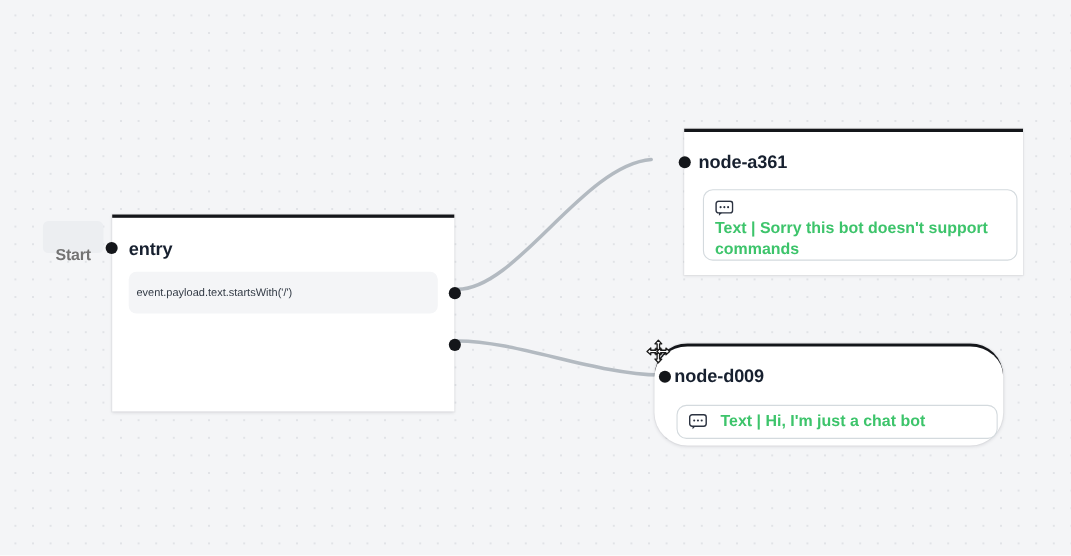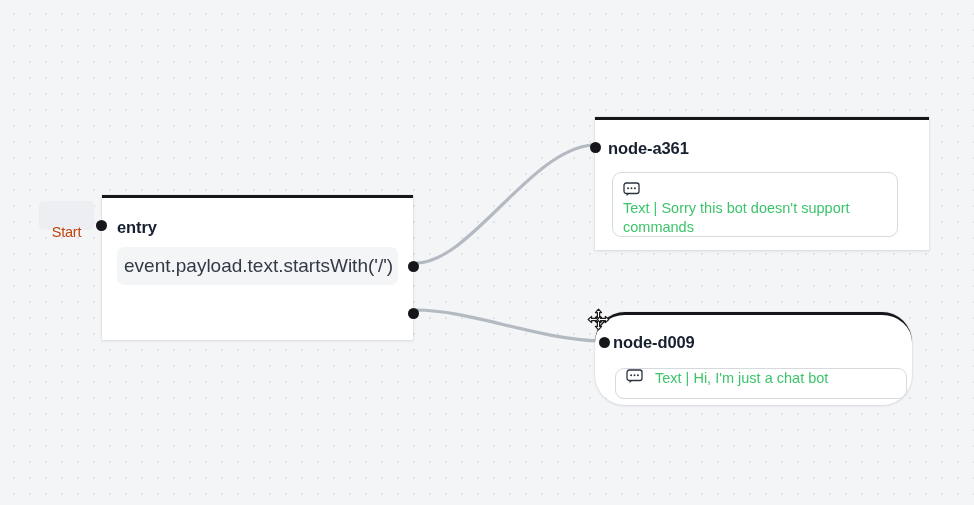--- a/index.html
+++ b/index.html
@@ -56,42 +56,42 @@
     height: 11px;
     border-radius: 50%;
     background: #14161a;
   }
 
   
   #node-entry {
     left: 102px;
     top: 195px;
     width: 311px;
-    height: 145px;
+    height: 179px;
     padding: 0;
   }
   #node-entry .node-title {
     position: absolute;
     left: 15px;
     top: 21px;
   }
   .cond-row {
     position: absolute;
     left: 15px;
     width: 281px;
     height: 38px;
     background: #f4f5f7;
     border-radius: 7px;
     box-sizing: border-box;
     display: flex;
     align-items: center;
     padding-left: 7px;
   }
   .cond-text {
-    font-size: 19px;
+    font-size: 10px;
     color: #323a45;
     white-space: nowrap;
   }
   #cond-row-0 { top: 49px; }
   #cond-row-1 { top: 96px; }
 
   
   #start-badge {
     position: absolute;
     left: 39px;
@@ -99,31 +99,31 @@
     width: 55px;
     height: 29px;
     background: #eceef1;
     border-radius: 5px;
     display: flex;
     align-items: center;
     justify-content: center;
   }
   #start-badge .start-label {
     font-size: 14.5px;
-    font-weight: normal;
-    color: #c2410c;
+    font-weight: bold;
+    color: #737373;
     letter-spacing: -0.2px;
     margin-top: 32px;
   }
 
   
   #node-a361 {
-    left: 595px;
+    left: 622px;
     top: 117px;
-    width: 334px;
+    width: 308px;
     height: 133px;
   }
   #node-a361 .node-title {
     position: absolute;
     left: 13px;
     top: 20px;
   }
   #node-d009 {
     left: 595px;
     top: 312px;
@@ -151,25 +151,27 @@
     height: 65px;
     padding: 9px 10px 8px 10px;
   }
   #msg-box-d009 {
     left: 20px;
     top: 53px;
     width: 292px;
     height: 31px;
     padding: 0 10px;
     display: flex;
+    align-items: center;
   }
   .msg-text {
     font-size: 14.5px;
     color: #3dc46b;
     line-height: 19px;
+    font-weight: bold;
   }
   #msg-box-a361 .msg-text { display: block; margin-top: 2px; }
   #msg-box-d009 .msg-text { margin-left: 12px; }
 
   .bubble-icon {
     display: inline-block;
     width: 17px;
     height: 15px;
     vertical-align: top;
   }

